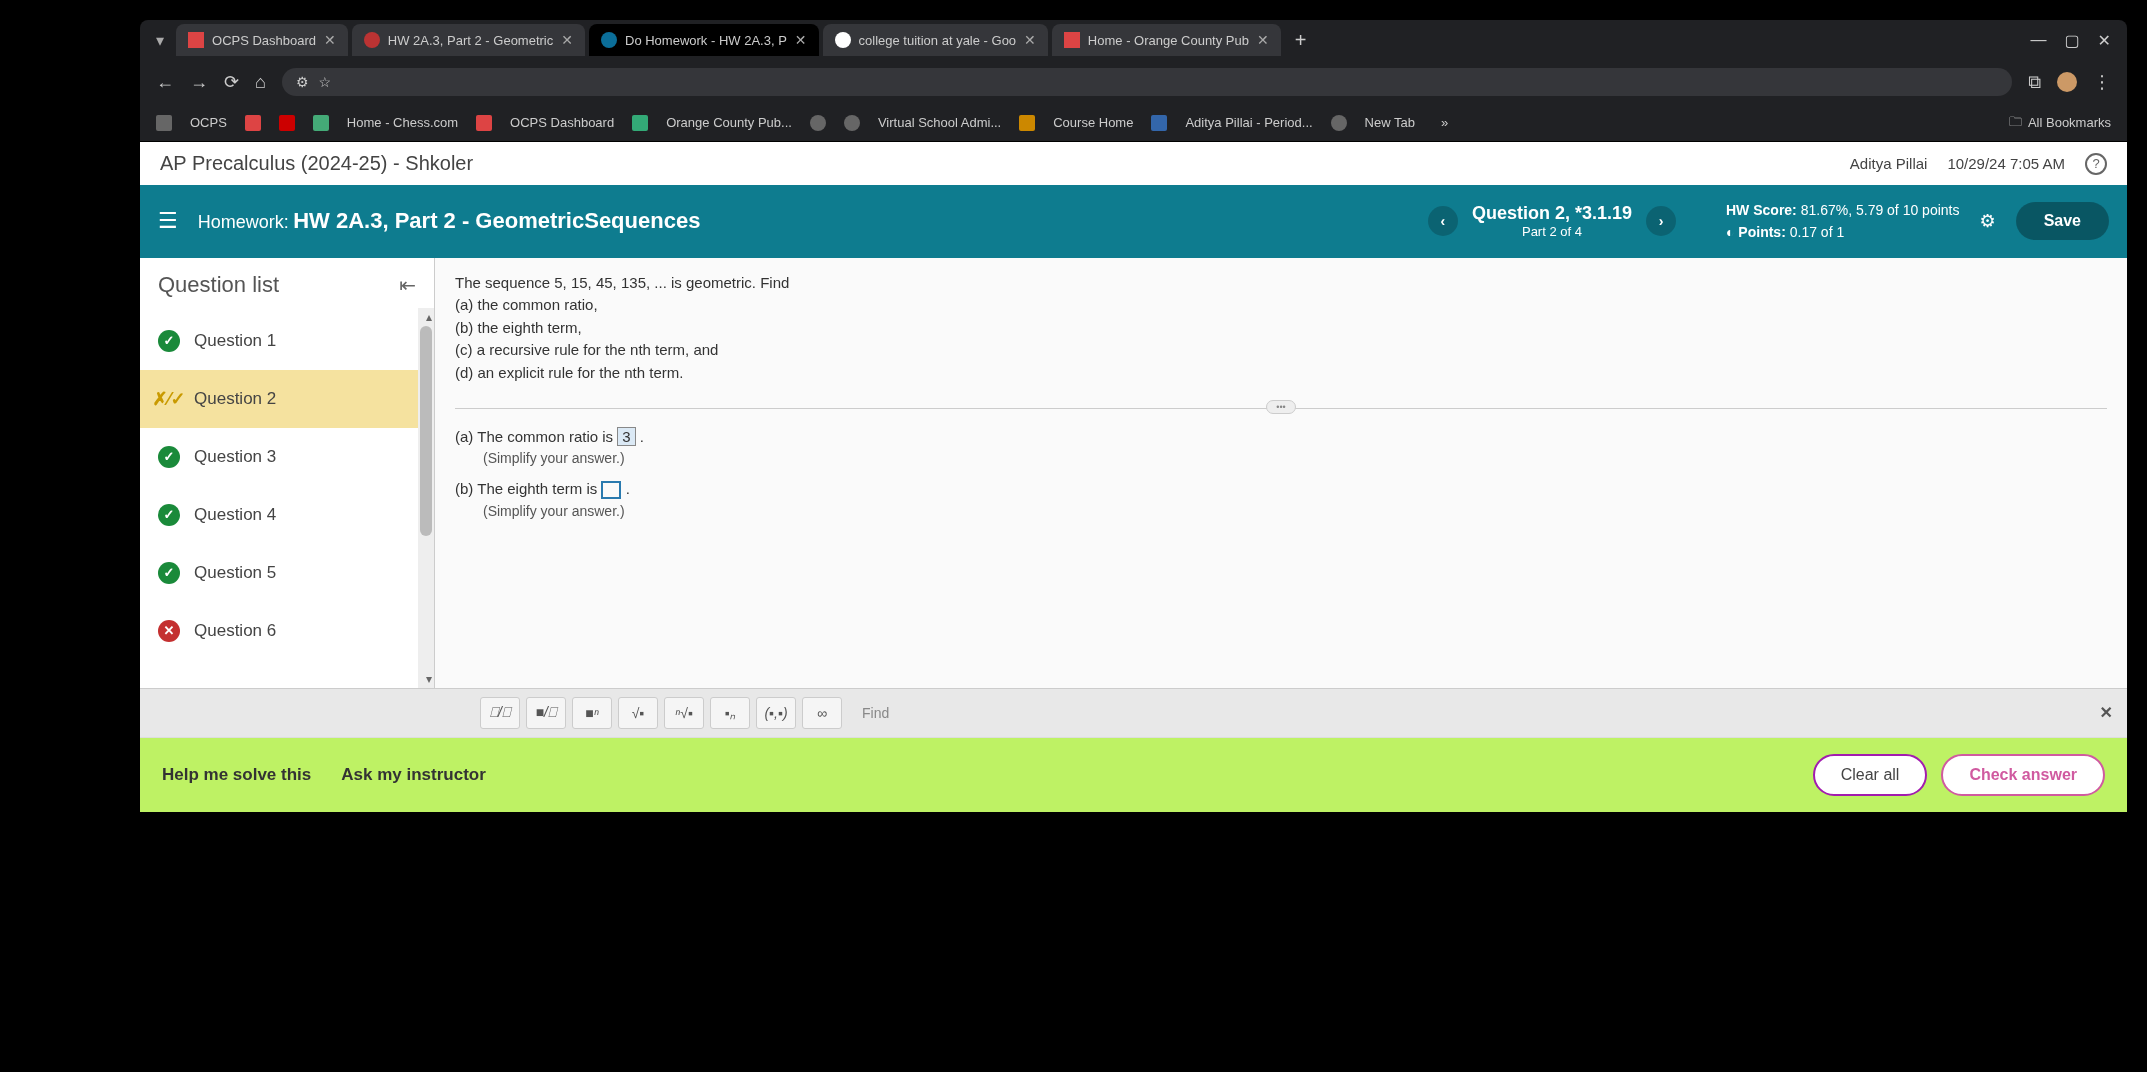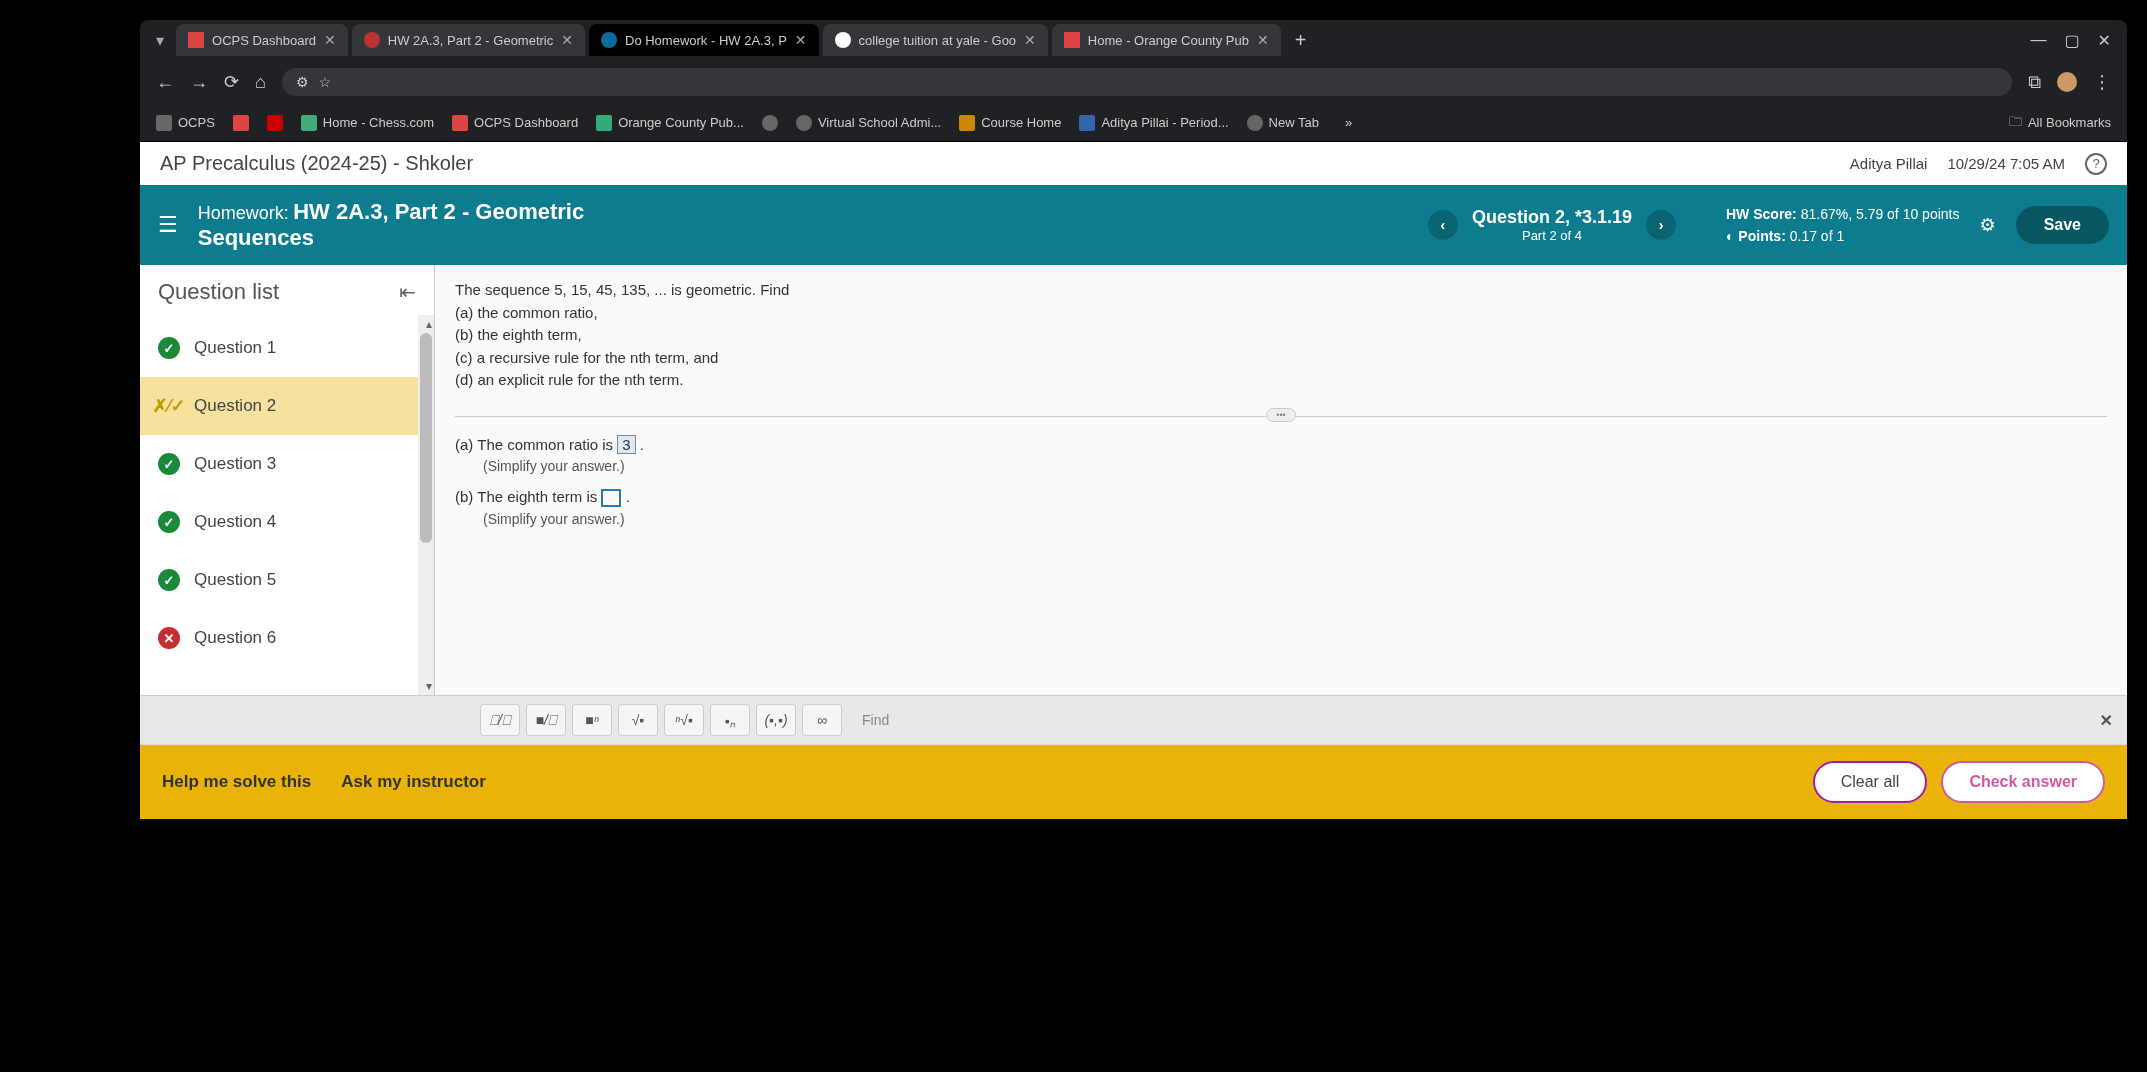--- a/index.html
+++ b/index.html
@@ -18,34 +18,34 @@
     .window-controls { margin-left: auto; display: flex; gap: 18px; color: #ccc; padding-right: 8px; }
     
     .url-bar { display: flex; align-items: center; gap: 16px; height: 44px; background: #202124; padding: 0 16px; }
     .nav-btn { color: #ccc; font-size: 18px; }
     .url-field { flex: 1; display: flex; align-items: center; gap: 10px; background: #35363a; border-radius: 20px; padding: 6px 14px; color: #ccc; font-size: 14px; }
     .url-text { white-space: nowrap; overflow: hidden; text-overflow: ellipsis; }
     .star { color: #ccc; }
     .ext-icon { width: 20px; height: 20px; background: #555; border-radius: 3px; }
     
     .bookmarks-bar { display: flex; align-items: center; gap: 18px; height: 38px; background: #202124; padding: 0 16px; color: #ccc; font-size: 13px; border-bottom: 1px solid #000; }
-    .bookmark { display: flex; align-items: center; gap: 6px; cursor: pointer; justify-content: center; }
+    .bookmark { display: flex; align-items: center; gap: 18px; cursor: pointer; justify-content: center; }
     .bk-icon { width: 16px; height: 16px; background: #666; border-radius: 2px; flex-shrink: 0; }
     .all-bookmarks { margin-left: auto; display: flex; align-items: center; gap: 6px; }
     
     .content-frame { background: #fff; }
     
     .course-bar { background: #fff; padding: 10px 20px; display: flex; align-items: center; }
     .course-title { font-size: 20px; color: #444; }
     .course-right { margin-left: auto; display: flex; align-items: center; gap: 20px; font-size: 15px; color: #444; }
     .help-circle { width: 22px; height: 22px; border: 2px solid #666; border-radius: 50%; display: flex; align-items: center; justify-content: center; font-size: 13px; color: #666; }
     
     .hw-header { background: #0e7c8f; color: #fff; padding: 14px 18px; display: flex; align-items: center; gap: 20px; }
     .menu-icon { font-size: 22px; }
-    .hw-title-block { display: flex; flex-direction: column; }
+    .hw-title-block { display: flex; flex-direction: row; }
     .hw-label { font-size: 18px; }
     .hw-name { font-size: 22px; font-weight: bold; }
     .hw-subtitle { font-size: 22px; font-weight: bold; }
     .q-nav { display: flex; align-items: center; gap: 14px; margin-left: auto; margin-right: 30px; }
     .q-nav-btn { width: 30px; height: 30px; background: rgba(0,0,0,0.2); border-radius: 50%; display: flex; align-items: center; justify-content: center; color: #fff; font-size: 14px; font-weight: bold; }
     .q-nav-title { text-align: center; }
     .q-nav-main { font-size: 18px; font-weight: bold; }
     .q-nav-sub { font-size: 13px; }
     .score-block { font-size: 14px; line-height: 1.6; }
     .score-label { font-weight: bold; }
@@ -76,21 +76,21 @@
     .answer-line { font-size: 15px; color: #333; margin-bottom: 4px; }
     .answer-box-filled { display: inline-block; min-width: 18px; text-align: center; background: #dbe9f5; border: 1px solid #888; padding: 0 4px; }
     .answer-box-empty { display: inline-block; width: 20px; height: 18px; border: 2px solid #2a7aaf; vertical-align: middle; }
     .simplify { font-size: 14px; color: #555; margin-left: 28px; margin-bottom: 14px; }
     
     .math-toolbar { display: flex; align-items: center; gap: 6px; background: #e8e8e8; padding: 8px 14px; border-top: 1px solid #ccc; }
     .math-btn { width: 40px; height: 32px; background: #f5f5f5; border: 1px solid #ccc; border-radius: 3px; display: flex; align-items: center; justify-content: center; font-size: 14px; color: #555; font-style: italic; }
     .more-btn { color: #888; font-size: 14px; padding: 0 14px; }
     .toolbar-close { margin-left: auto; font-size: 16px; color: #555; font-weight: bold; }
     
-    .bottom-bar { display: flex; align-items: center; padding: 16px 22px; background: #eab308; border-top: 1px solid #ddd; gap: 30px; }
+    .bottom-bar { display: flex; align-items: center; padding: 16px 22px; background: #bef264; border-top: 1px solid #ddd; gap: 30px; }
     .help-link { font-size: 17px; font-weight: bold; color: #333; }
     .bottom-right { margin-left: auto; display: flex; gap: 14px; }
     .clear-btn { padding: 10px 26px; border: 2px solid #a21caf; border-radius: 22px; font-size: 16px; color: #444; background: #fff; }
     .check-btn { padding: 10px 26px; border: 2px solid #d05aa0; border-radius: 22px; font-size: 16px; color: #d05aa0; background: #fff; font-weight: bold; }
     
     .glare { position: absolute; right: 40px; top: 510px; width: 70px; height: 40px; background: radial-gradient(ellipse, rgba(255,200,150,0.9), transparent 70%); border-radius: 50%; filter: blur(8px); pointer-events: none; }
   </style>
 </head>
 <body>
 

